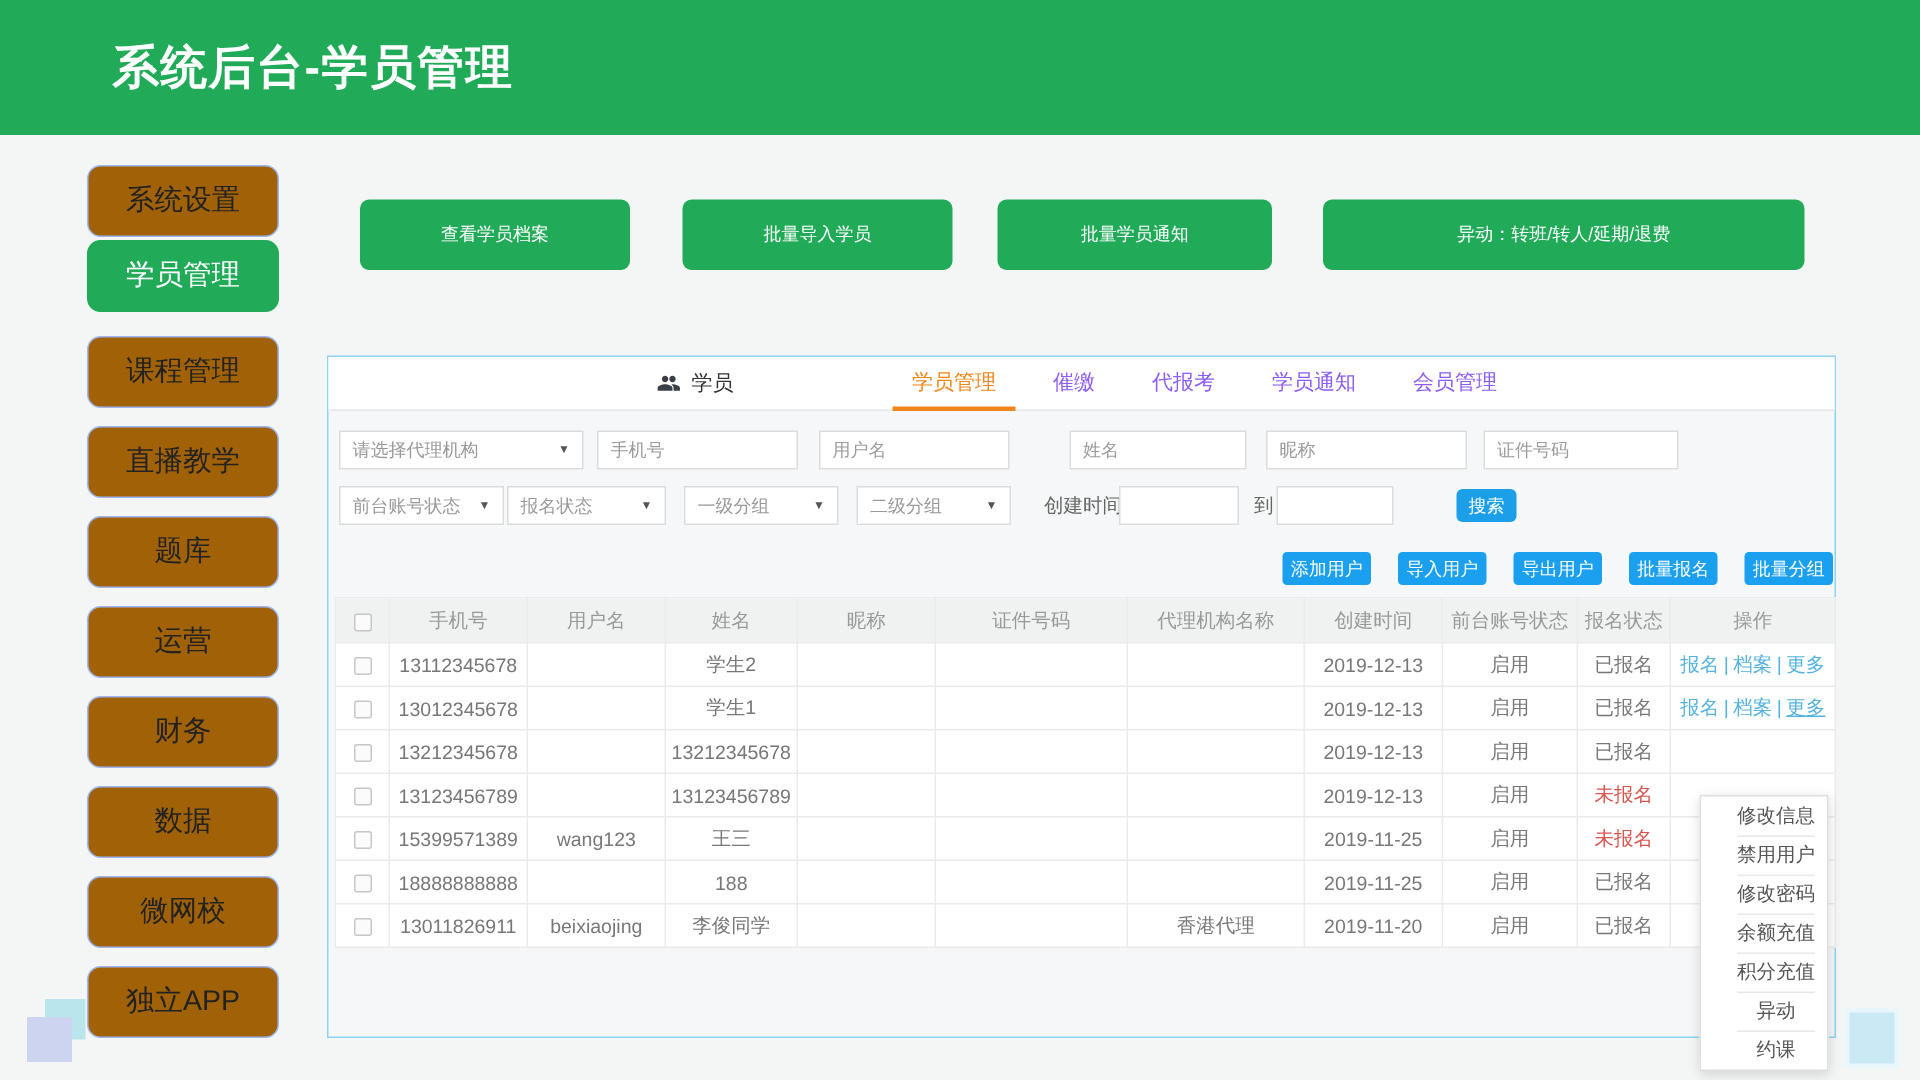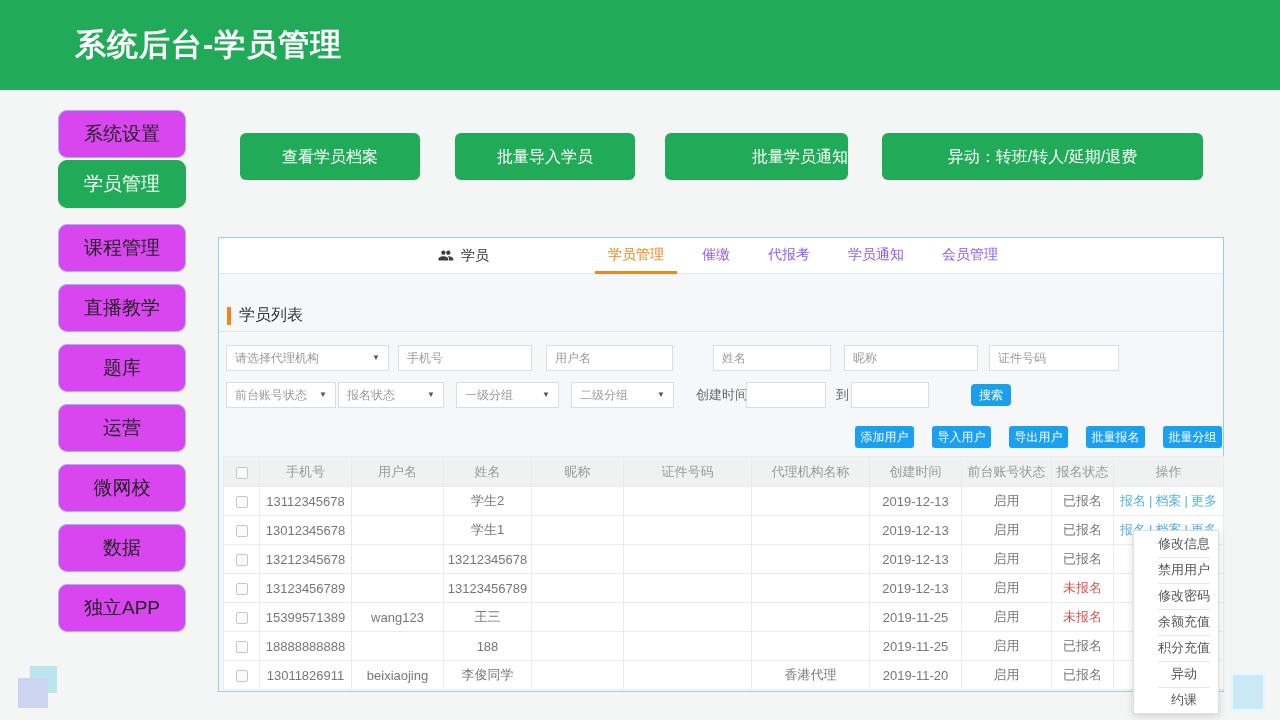--- a/index.html
+++ b/index.html
@@ -7,31 +7,31 @@
     font-family:"Liberation Sans", sans-serif; background:#f4f5f5; }
 
   
   .hdr { position:absolute; left:0; top:0; width:1280px; height:90px; background:#21ab58; }
   .hdr h1 { position:absolute; left:75px; top:0; line-height:90px; color:#fff;
     font-size:31px; font-weight:bold; letter-spacing:1px; }
 
   
   .side { position:absolute; left:58px; top:110px; width:128px; }
   .side .itm { height:48px; line-height:46px; text-align:center; font-size:19px; color:#222;
-    background:#d946ef; border:1px solid #9db6f2; border-radius:9px; margin-bottom:12px; cursor:pointer; }
+    background:#a16207; border:1px solid #9db6f2; border-radius:9px; margin-bottom:12px; cursor:pointer; }
   .side .itm.first { margin-bottom:2px; }
   .side .itm.second { margin-bottom:16px; }
   .side .itm.active { background:#21ab58; border-color:#21ab58; color:#fff; }
 
   
   .qbtn { position:absolute; top:133px; height:47px; line-height:47px; text-align:center;
-    background:#21ab58; color:#fff; font-size:16px; border-radius:6px; cursor:pointer; }
+    background:#21ab58; color:#fff; font-size:12px; border-radius:6px; cursor:pointer; }
   .qb1 { left:240px; width:180px; }
   .qb2 { left:455px; width:180px; }
-  .qb3 { left:665px; width:183px;text-align:right; }
+  .qb3 { left:665px; width:183px; }
   .qb4 { left:882px; width:321px; }
 
   
   .panel { position:absolute; left:218px; top:237px; width:1006px; height:455px;
     background:#f6f7f8; border:1px solid #8ed3f0; }
   .ptop { height:36px; background:#fff; border-bottom:1px solid #e6e6e6; display:flex; align-items:center;justify-content:center; }
   .module { display:flex; align-items:center; margin-left:12px; }
   .module svg { width:17px; height:17px; fill:#3a3f47; }
   .module span { font-size:14px; color:#333; margin-left:7px; }
   .tabs { display:flex; margin-left:100px; height:36px; }
@@ -110,22 +110,23 @@
   <h1>系统后台-学员管理</h1>
 </div>
 
 <div class="side">
   <div class="itm first">系统设置</div>
   <div class="itm second active">学员管理</div>
   <div class="itm">课程管理</div>
   <div class="itm">直播教学</div>
   <div class="itm">题库</div>
   <div class="itm">运营</div>
+  <div class="itm">财务</div>
+  <div class="itm">数据</div>
   <div class="itm">微网校</div>
-  <div class="itm">数据</div>
   <div class="itm">独立APP</div>
 </div>
 
 <div class="qbtn qb1">查看学员档案</div>
 <div class="qbtn qb2">批量导入学员</div>
 <div class="qbtn qb3">批量学员通知</div>
 <div class="qbtn qb4">异动：转班/转人/延期/退费</div>
 
 <div class="panel">
 
@@ -138,24 +139,20 @@
     </div>
     <div class="tabs">
       <div class="tab active">学员管理</div>
       <div class="tab">催缴</div>
       <div class="tab">代报考</div>
       <div class="tab">学员通知</div>
       <div class="tab">会员管理</div>
     </div>
   </div>
 
-  <div class="sect">
-    <span class="bar"></span>
-    <span class="txt">学员列表</span>
-  </div>
 
   <div class="frow frow1">
     <div class="fsel f-agency">
       <span>请选择代理机构</span>
       <span class="arr">▼</span>
     </div>
     <input class="fin f-phone" placeholder="手机号" style="">
     <input class="fin f-user" placeholder="用户名" style="">
     <input class="fin f-name" placeholder="姓名" style="">
     <input class="fin f-nick" placeholder="昵称" style="">

